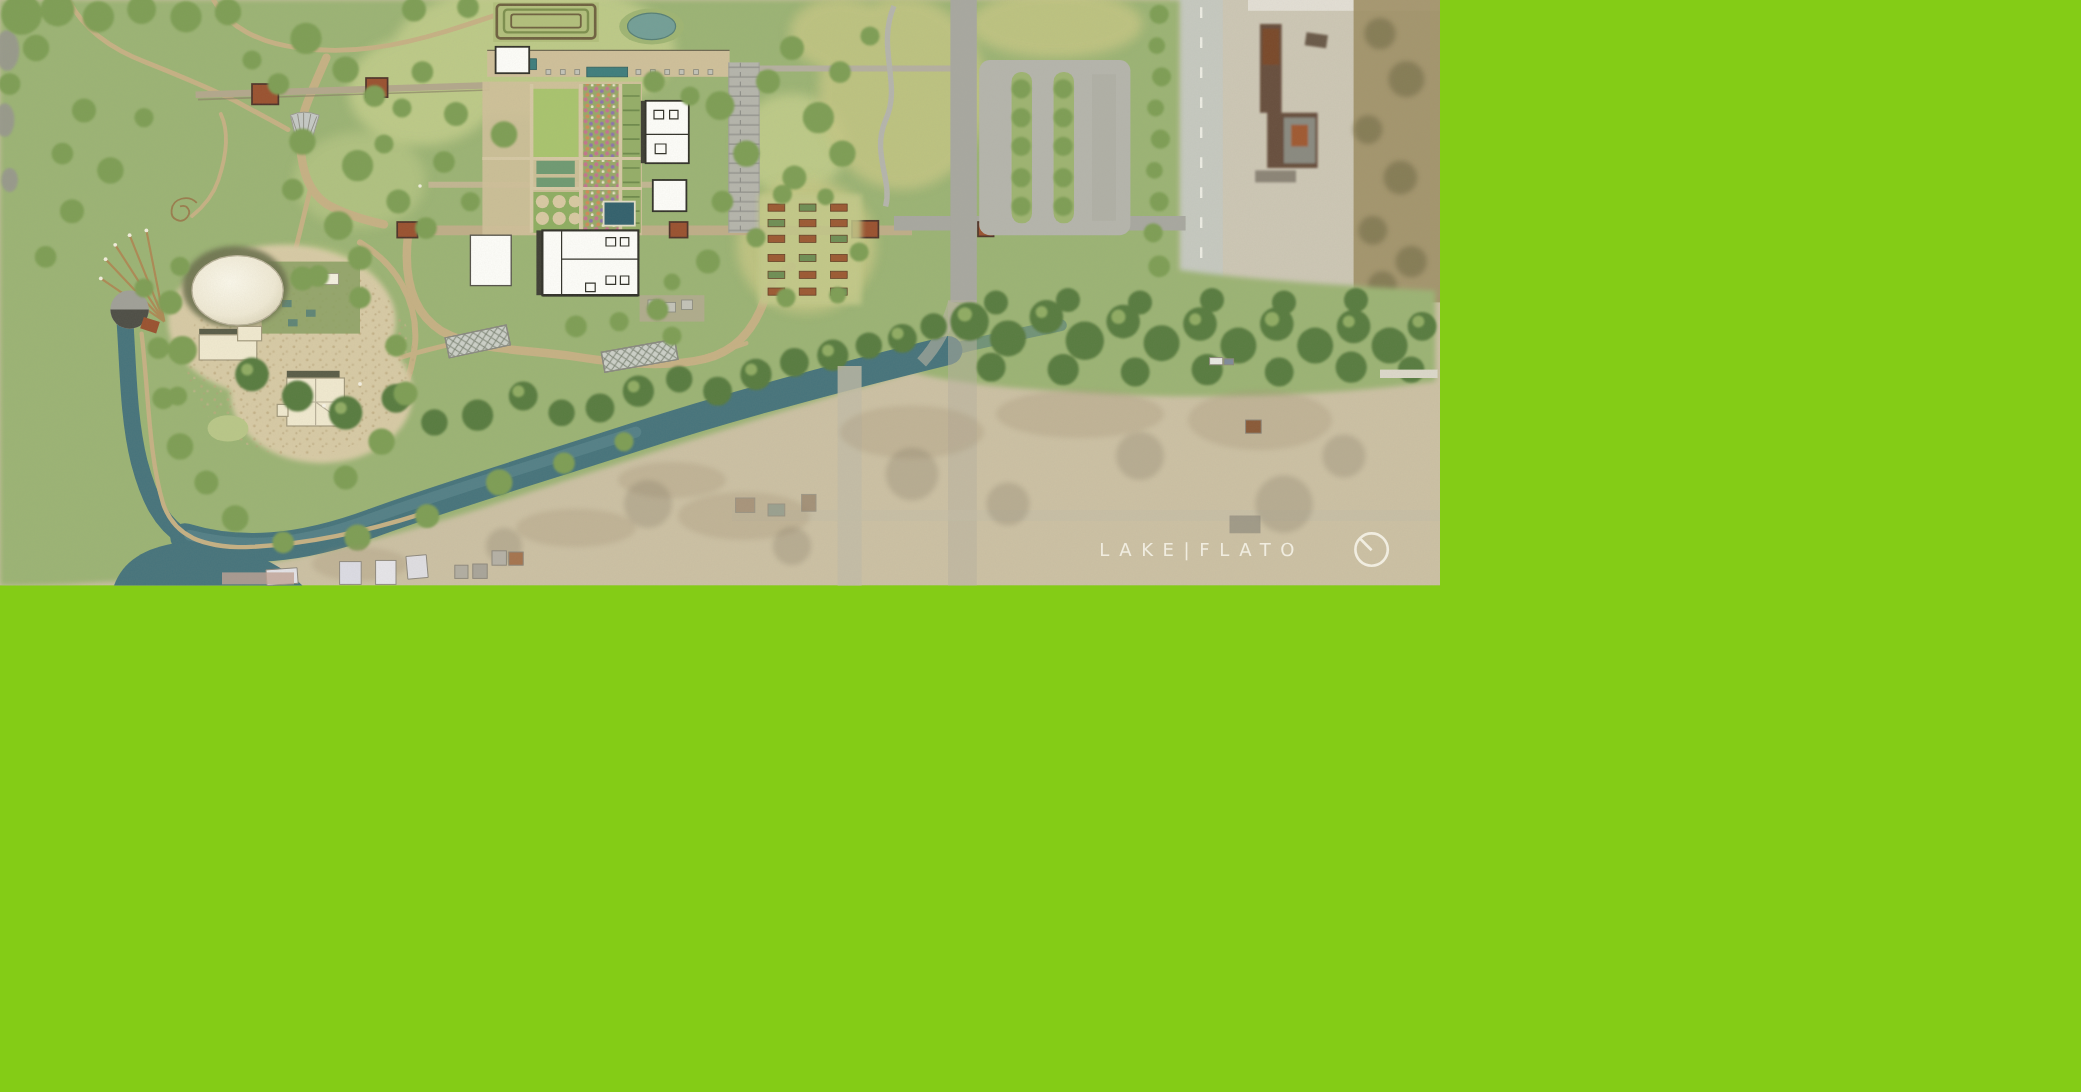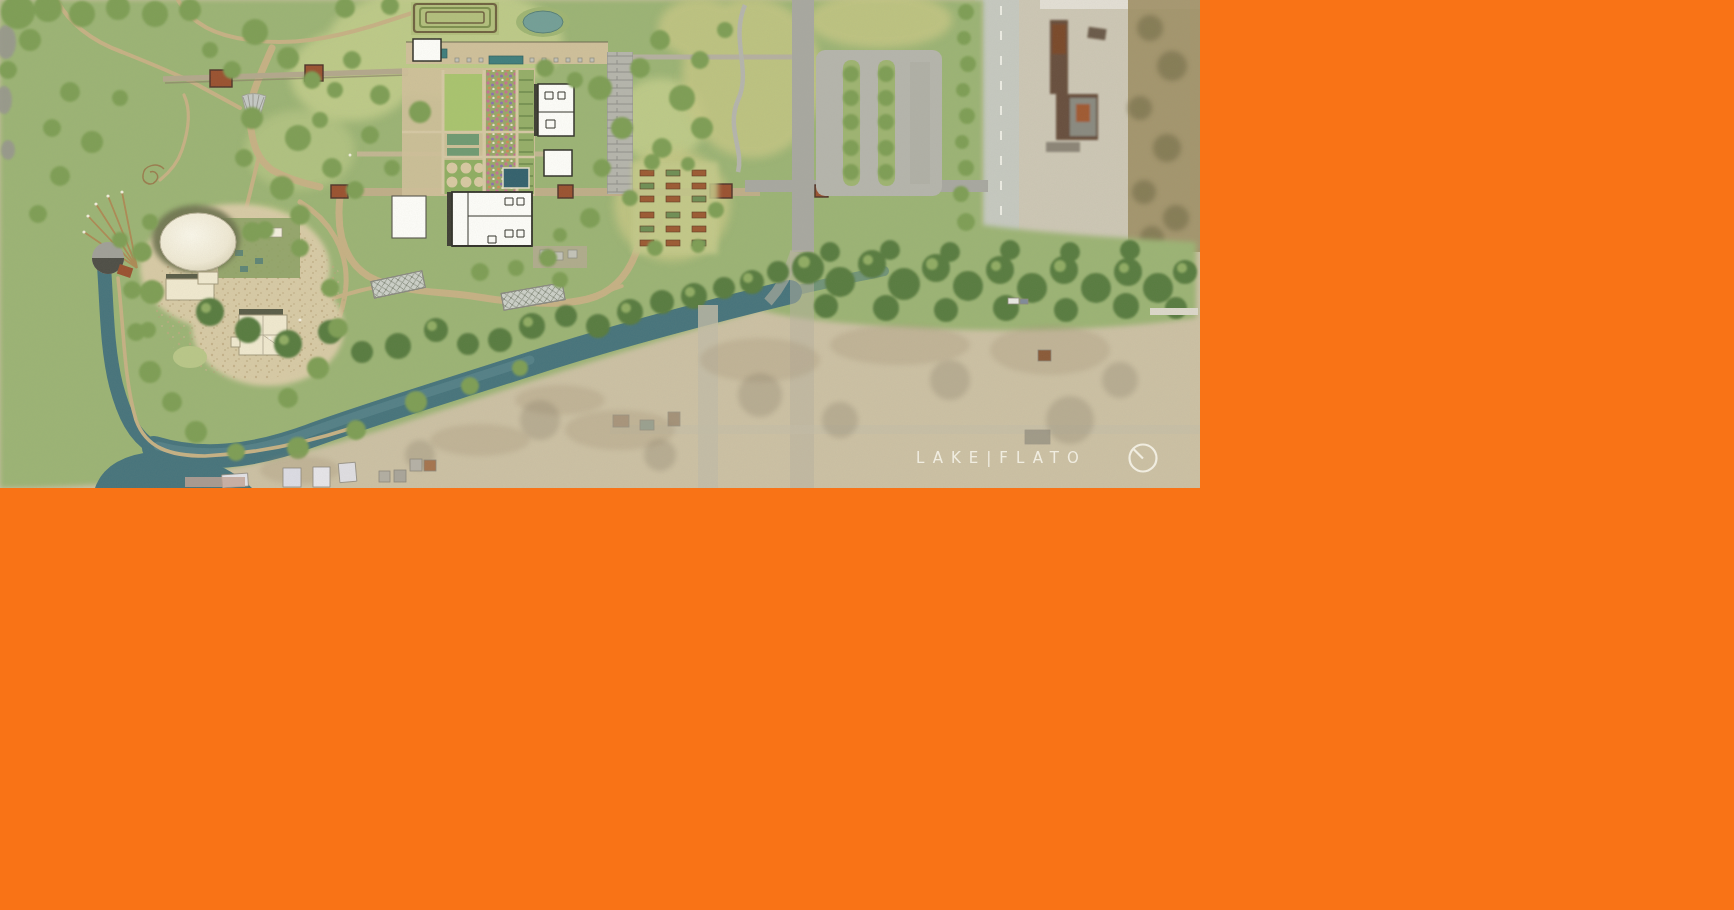--- a/index.html
+++ b/index.html
@@ -1,16 +1,16 @@
 <!DOCTYPE html>
 <html><head>
 <meta charset="utf-8">
 <style>
   html,body{margin:0;padding:0;background:#000;}
-  .stage{position:relative;width:1734px;height:910px;background:#f97316;overflow:hidden;
+  .stage{position:relative;width:1734px;height:910px;background:#84cc16;overflow:hidden;
          font-family:"DejaVu Sans", sans-serif;}
   .plan{position:absolute;left:0;top:0;display:block;}
   .logo-text{font-family:"DejaVu Sans", sans-serif;font-size:15px;letter-spacing:8px;
              font-weight:400;opacity:.95;}
 </style>
 </head>
 <body>
 
 <div class="stage">
 <svg class="plan" width="1200" height="488" viewBox="0 0 1200 488" xmlns="http://www.w3.org/2000/svg">

